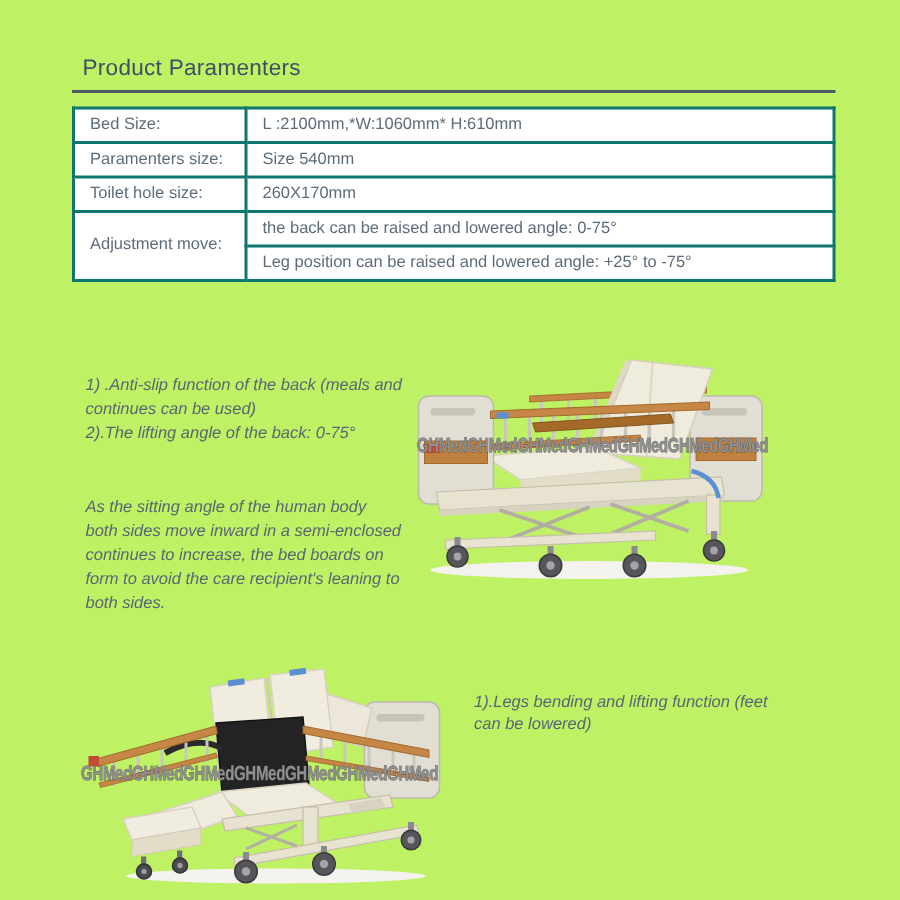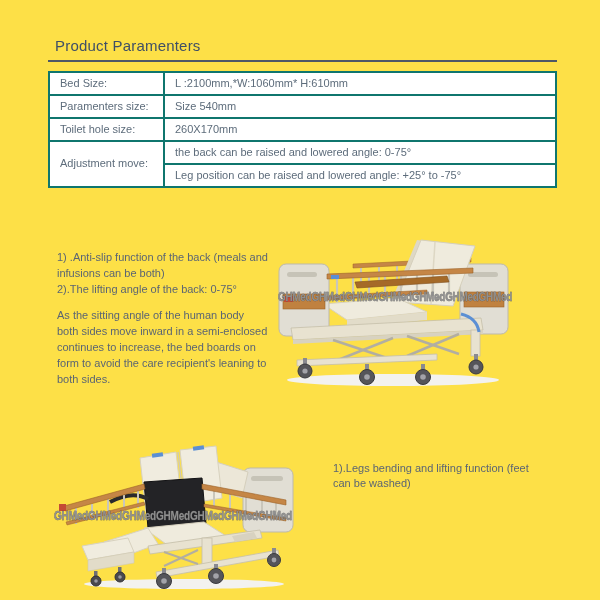--- a/index.html
+++ b/index.html
@@ -1,30 +1,30 @@
 <!DOCTYPE html>
 <html><head>
 <meta charset="utf-8">
 <style>
   html,body{margin:0;padding:0;background:#fff;}
   body{width:600px;height:600px;overflow:hidden;font-family:"Liberation Sans","DejaVu Sans",sans-serif;}
-  .page{position:relative;width:600px;height:600px;background:#fde047;}
+  .page{position:relative;width:600px;height:600px;background:#bef264;}
 
   .title{position:absolute;left:55px;top:37px;font-size:15px;font-weight:500;color:#3f4f66;letter-spacing:.2px;}
   .rule{position:absolute;left:48px;top:60px;width:509px;height:2px;background:#4e5866;}
 
   table.spec{position:absolute;left:48px;top:71px;width:509px;border-collapse:collapse;table-layout:fixed;font-size:11px;color:#5d6c7b;}
   table.spec td{border:2px solid #0f766e;height:19px;padding:1px 8px 1px 10px;line-height:1.4;vertical-align:middle;background:#fff;}
   table.spec td.lbl{width:95px;}
 
   .txt{position:absolute;font-size:11px;color:#5b6573;}
-  .txt .line{white-space:nowrap;}
+  .txt .line{white-space:nowrap;font-style:italic;}
   #features-left{left:57px;top:249px;width:236px;line-height:16px;}
-  #features-right{left:333px;top:461px;width:230px;line-height:15px;}
-  .para2{margin-top:10px;}
+  #features-right{left:316px;top:461px;width:230px;line-height:15px;}
+  .para2{margin-top:33px;}
 
   svg.bed{position:absolute;overflow:visible;}
   #bed1{left:275px;top:228px;}
   #bed2{left:52px;top:444px;}
   .wm{letter-spacing:-.3px;}
 </style>
 </head>
 <body>
 
 <div class="page">
@@ -51,21 +51,21 @@
         <td class="val">the back can be raised and lowered angle: 0-75°</td>
       </tr>
       <tr>
         <td class="val">Leg position can be raised and lowered angle: +25° to -75°</td>
       </tr>
     </tbody>
   </table>
 
   <div class="txt" id="features-left">
     <div class="line">1) .Anti-slip function of the back (meals and</div>
-    <div class="line">infusions can be both)</div>
+    <div class="line">continues can be used)</div>
     <div class="line">2).The lifting angle of the back: 0-75°</div>
     <div class="para2">
       <div class="line">As the sitting angle of the human body</div>
       <div class="line">both sides move inward in a semi-enclosed</div>
       <div class="line">continues to increase, the bed boards on</div>
       <div class="line">form to avoid the care recipient's leaning to</div>
       <div class="line">both sides.</div>
     </div>
   </div>
 
@@ -241,18 +241,18 @@
       <rect x="220" y="104" width="4" height="8" fill="#8a8a90"></rect>
         <circle cx="222" cy="116" r="6.5" fill="#55555a" stroke="#3a3a3f"></circle>
         <circle cx="222" cy="116" r="2.4" fill="#a3a3a9"></circle>
     </g>
 
     <text class="wm" x="2" y="76" textLength="238" lengthAdjust="spacingAndGlyphs" font-size="13.5" font-weight="700" fill="#8f8f8f" stroke="#4f4f4f" stroke-width="0.5" paint-order="stroke">GHMedGHMedGHMedGHMedGHMedGHMedGHMed</text>
   </svg>
 
   <div class="txt" id="features-right">
     <div class="line">1).Legs bending and lifting function (feet</div>
-    <div class="line">can be washed)</div>
+    <div class="line">can be lowered)</div>
     <div class="para2">
     </div>
   </div>
 
 </div>
 
 </body></html>

